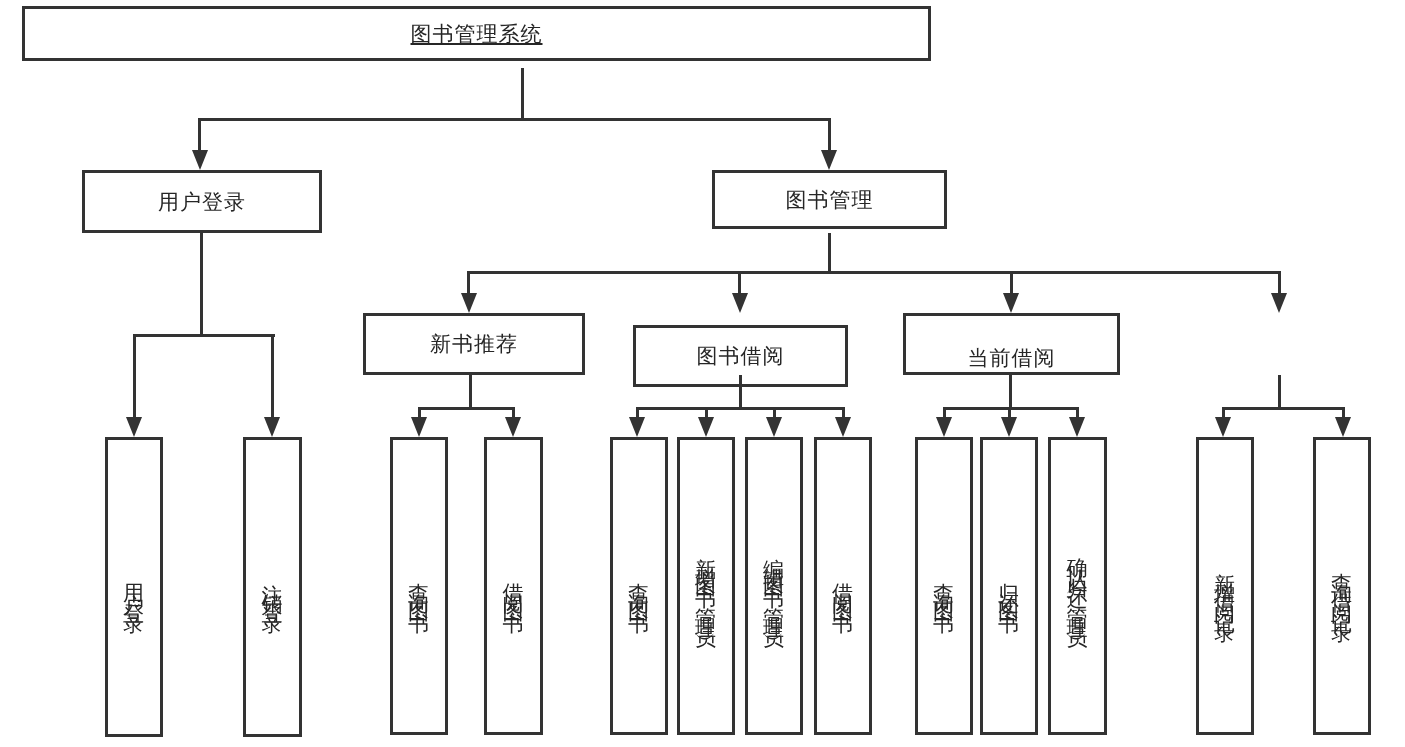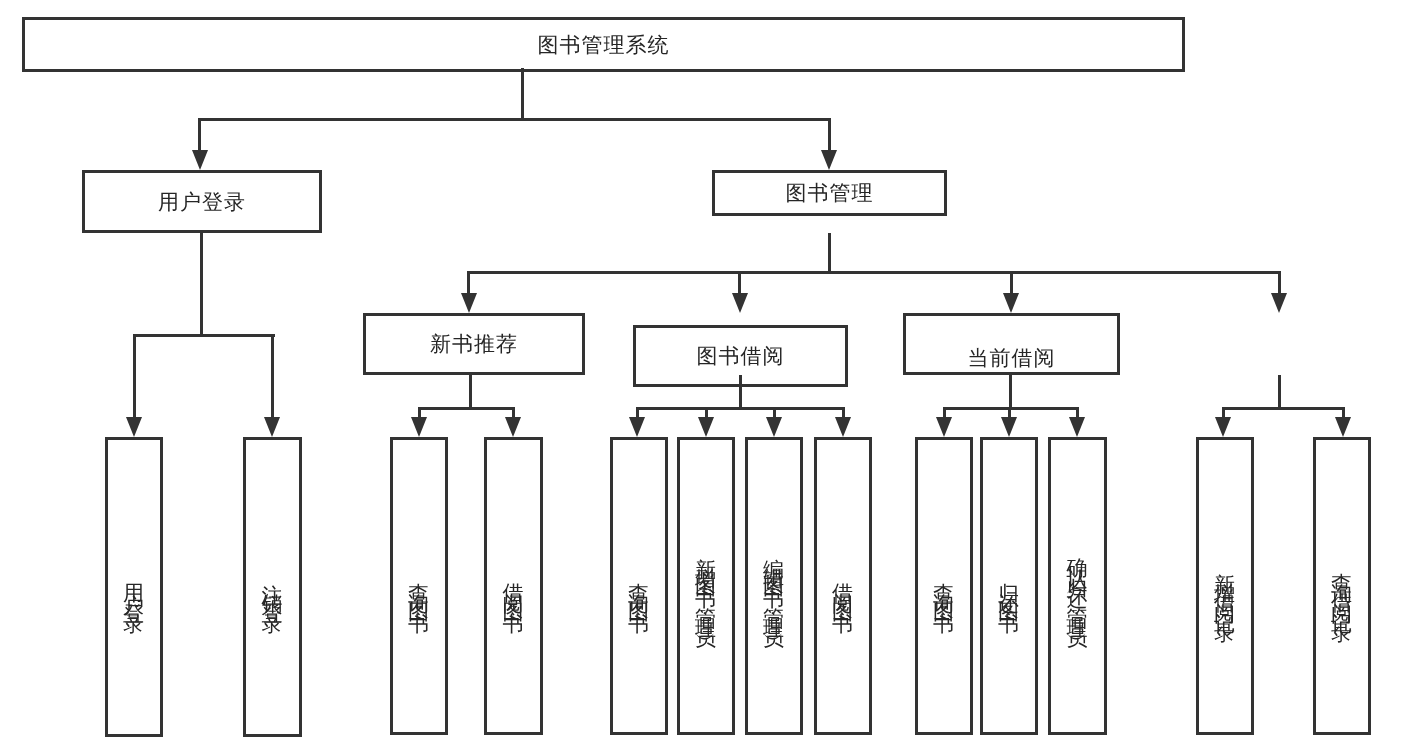--- a/index.html
+++ b/index.html
@@ -65,29 +65,29 @@
     color:var(--wm);
     letter-spacing:1px;
     z-index:5;
   }
 </style>
 </head>
 <body>
 
 <div id="stage">
 
-  <div class="box" style="left:22px;top:17px;width:1163px;height:55px;">
+  <div class="box" style="left:22px;top:6px;width:909px;height:55px;text-decoration:underline;">
     <span>图书管理系统</span>
   </div>
 
   <div class="box" style="left:82px;top:170px;width:240px;height:63px;">
     <span>用户登录</span>
   </div>
 
-  <div class="box" style="left:712px;top:170px;width:235px;height:46px;">
+  <div class="box" style="left:712px;top:170px;width:235px;height:59px;">
     <span>图书管理</span>
   </div>
 
   <div class="box" style="left:363px;top:313px;width:222px;height:62px;">
     <span>新书推荐</span>
   </div>
 
   <div class="box" style="left:633px;top:313px;width:215px;height:62px;margin-top:12px;">
     <span>图书借阅</span>
   </div>

